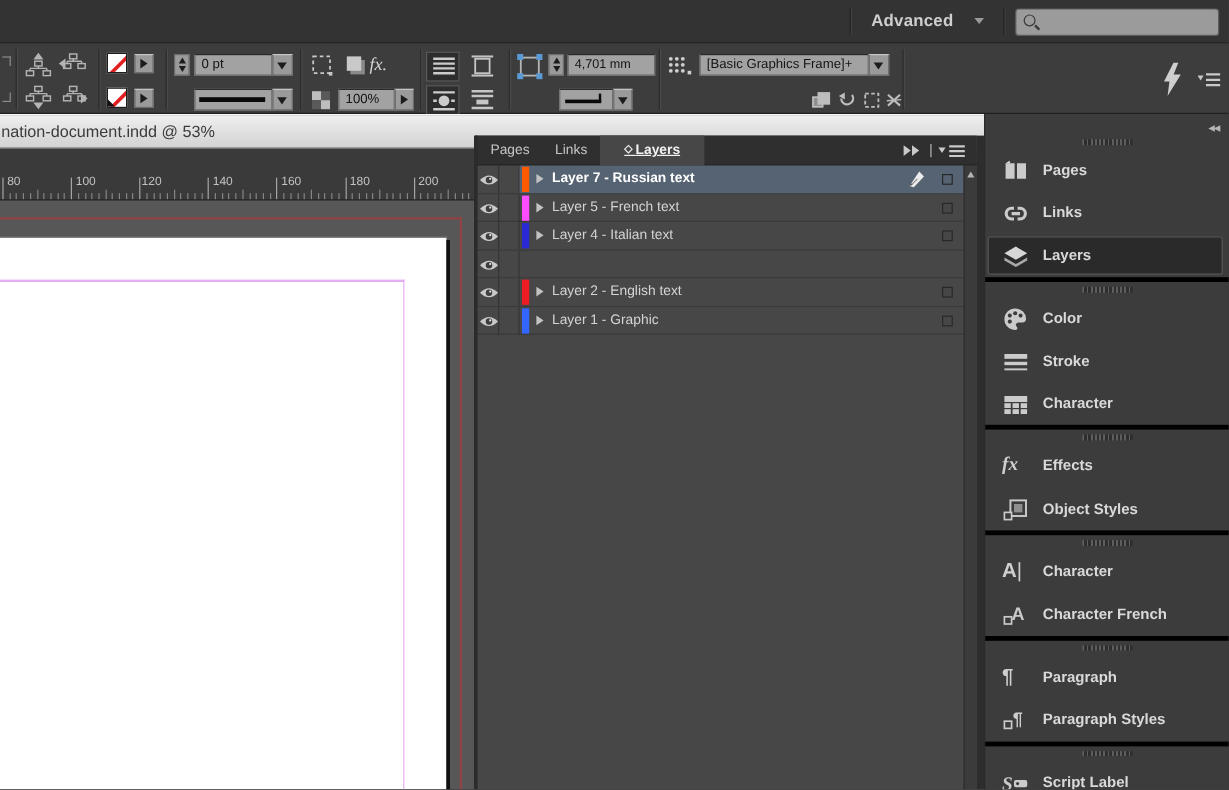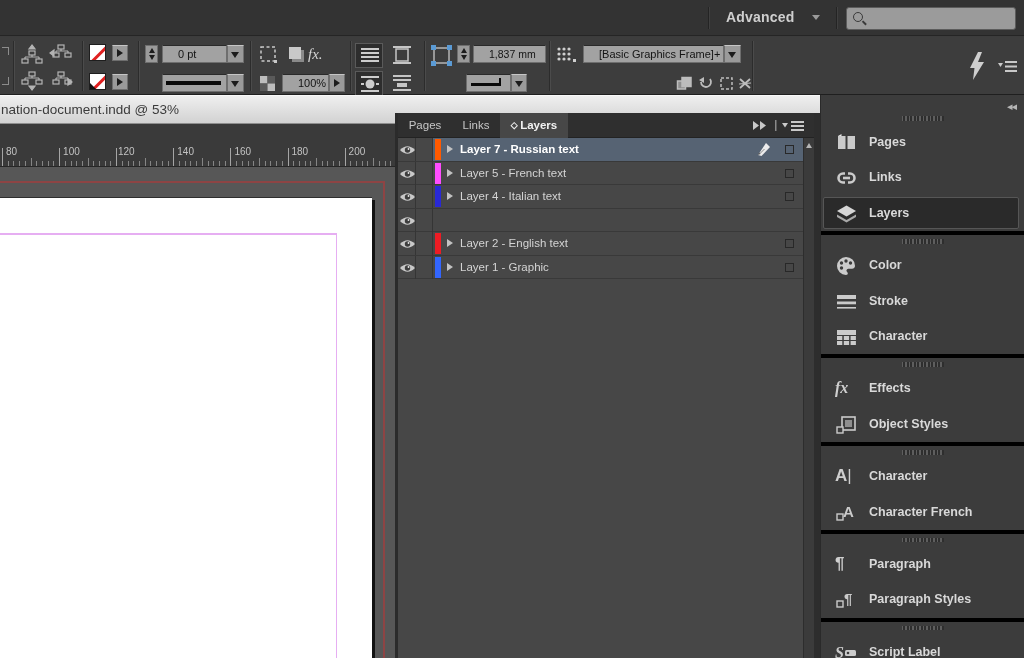--- a/index.html
+++ b/index.html
@@ -13,21 +13,21 @@
 .tb-div { position:absolute; top:7px; width:1px; height:22px; background:#242424; box-shadow:1px 0 0 #404040; }
 #workspace-label { position:absolute; left:726px; top:9px; font-size:14px; font-weight:bold; color:#cfcfcf; letter-spacing:0.2px; }
 #workspace-caret { position:absolute; left:812px; top:15px; width:0; height:0; border-left:4px solid transparent; border-right:4px solid transparent; border-top:5px solid #9a9a9a; }
 #searchbox { position:absolute; left:846px; top:7px; width:170px; height:23px; background:#9b9b9b; border:1px solid #5c5c5c; border-radius:3px; }
 #search-icon { position:absolute; left:6px; top:4px; width:10px; height:10px; border:1.5px solid #3a3a3a; border-radius:50%; }
 #search-icon::after { content:""; position:absolute; left:8px; top:9px; width:5px; height:1.5px; background:#3a3a3a; transform:rotate(45deg); }
 
 
 #cpanel { left:0; top:37px; width:1024px; height:58px; background:#3d3d3d; border-bottom:1px solid #1f1f1f; }
 .cp-div { position:absolute; top:4px; width:1px; height:50px; background:#2c2c2c; box-shadow:1px 0 0 #4b4b4b; }
-.field { position:absolute; height:18px; background:#a2a2a2; border:1px solid #6e6e6e; border-top-color:#2a2a2a; color:#141414; font-size:11px; line-height:16px; padding-left:15px; overflow:hidden; white-space:nowrap; }
+.field { position:absolute; height:18px; background:#a2a2a2; border:1px solid #6e6e6e; border-top-color:#2a2a2a; color:#141414; font-size:11px; line-height:16px; padding-left:5px; overflow:hidden; white-space:nowrap; }
 .abtn { position:absolute; background:#9a9a9a; border:1px solid #6e6e6e; border-top-color:#c6c6c6; }
 .abtn .tri-r { position:absolute; left:4px; top:3px; width:0; height:0; border-top:4px solid transparent; border-bottom:4px solid transparent; border-left:6px solid #1c1c1c; }
 .abtn .tri-d { position:absolute; left:3px; top:5px; width:0; height:0; border-left:4.5px solid transparent; border-right:4.5px solid transparent; border-top:6px solid #1c1c1c; }
 .stepper { position:absolute; width:13px; height:18px; background:#9a9a9a; border:1px solid #6e6e6e; }
 .stepper::before { content:""; position:absolute; left:2.5px; top:2px; border-left:3.5px solid transparent; border-right:3.5px solid transparent; border-bottom:5px solid #1c1c1c; }
 .stepper::after { content:""; position:absolute; left:2.5px; bottom:2px; border-left:3.5px solid transparent; border-right:3.5px solid transparent; border-top:5px solid #1c1c1c; }
 .swatch-none { position:absolute; width:17px; height:17px; background:#ffffff; border:1px solid #1e1e1e; overflow:hidden; }
 .swatch-none::before { content:""; position:absolute; left:-3px; top:6.5px; width:26px; height:2.5px; background:#e02020; transform:rotate(-45deg); }
 .cp-icon { position:absolute; }
 .pressed { background:#2d2d2d; border:1px solid #5a5a5a; }
@@ -234,21 +234,21 @@
     <svg class="cp-icon" style="left:430px;top:7px" width="23" height="23">
         <rect x="4" y="4" width="15" height="15" fill="none" stroke="#b5b5b5" stroke-width="1.5"></rect>
         <g fill="#5b9bd5">
           <rect x="1" y="1" width="5" height="5"></rect>
           <rect x="17" y="1" width="5" height="5"></rect>
           <rect x="1" y="17" width="5" height="5"></rect>
           <rect x="17" y="17" width="5" height="5"></rect>
         </g>
       </svg>
     <div class="stepper" style="left:457px;top:8px"></div>
-    <div class="field" style="left:473px;top:8px;width:73px;font-size:10.5px">1,837 mm</div>
+    <div class="field" style="left:473px;top:8px;width:73px;font-size:10.5px">4,701 mm</div>
     <div class="field" style="left:466px;top:37px;width:45px">
         <div style="position:absolute;left:4px;top:8px;width:30px;height:2.5px;background:#0a0a0a"></div>
         <div style="position:absolute;left:31.5px;top:3px;width:2.5px;height:7px;background:#0a0a0a"></div>
       </div>
     <div class="abtn" style="left:511px;top:37px;width:16px;height:18px">
         <div class="tri-d" style="top:6px"></div>
       </div>
     <div class="cp-div" style="left:549px"></div>
 
     <svg class="cp-icon" style="left:556px;top:9px" width="21" height="17">
@@ -407,21 +407,21 @@
             <path d="M9 8 l6 4.5 -6 4.5 z"></path>
           </g>
         <rect x="24" y="7" width="1.5" height="11" fill="#8a8a8a"></rect>
         <path d="M31 10 l6 0 -3 4.5 z" fill="#c9c9c9"></path>
         <g stroke="#c9c9c9" stroke-width="1.8">
             <path d="M40 9 h13 M40 13 h13 M40 17 h13"></path>
           </g>
       </svg>
     <div class="lp-tab" style="left: 2px; width: 54px;">Pages</div>
         <div class="lp-tab" style="left: 59px; width: 42px;">Links</div>
-        <div class="lp-tab active" style="left: 104px; width: 68px;"><span style="font-size:9px;position:relative;top:-1px">◇ </span>Layers</div>
+        <div class="lp-tab active" style="left: 104px; width: 87px; text-decoration: underline;"><span style="font-size:9px;position:relative;top:-1px">◇ </span>Layers</div>
       </div>
     <div id="lp-rows">
         <div class="layer-row selected">
           <div class="eye-cell">
             <svg width="17" height="12" style="position:absolute;left:3px;top:6px">
               <path d="M1 6 Q8.5 -1.5 16 6 Q8.5 13.5 1 6 Z" fill="#c9c9c9"></path>
               <circle cx="8.5" cy="6" r="2.7" fill="#3e3e3e"></circle>
               <circle cx="9.5" cy="5" r="0.9" fill="#e8e8e8"></circle>
             </svg>
           </div>

